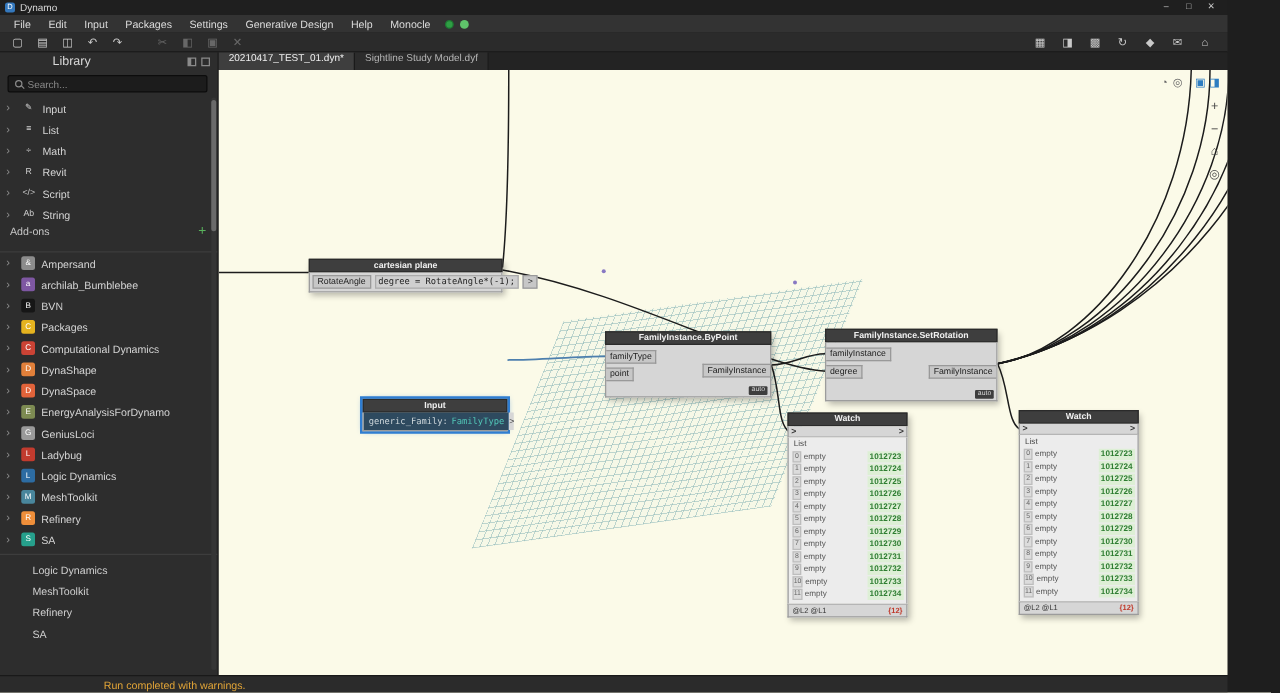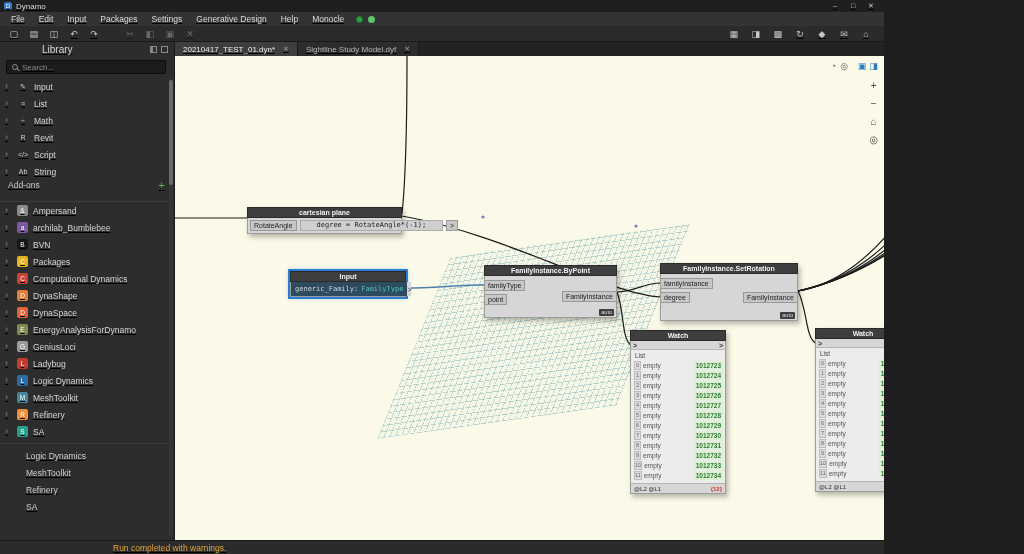--- a/index.html
+++ b/index.html
@@ -1,18 +1,18 @@
 <!DOCTYPE html>
 <html><head>
 <meta charset="utf-8">
 <style>
   *{margin:0;padding:0;box-sizing:border-box;}
   html,body{width:1024px;height:554px;overflow:hidden;}
   body{font-family:"Liberation Sans",sans-serif;background:#1e1e1e;}
-  .app{width:884px;height:554px;display:flex;flex-direction:column;text-decoration:underline;}
+  .app{width:982px;height:554px;display:flex;flex-direction:column;}
 
   
   .titlebar{height:12px;background:#1f1f1f;display:flex;align-items:center;padding:0 4px;flex:0 0 auto;}
   .applogo{width:8px;height:8px;border-radius:2px;background:#3478bd;color:#fff;font-size:6px;line-height:8px;text-align:center;margin-right:4px;}
   .apptitle{font-size:8px;color:#d8d8d8;}
   .wincontrols{margin-left:auto;display:flex;}
   .winbtn{width:18px;text-align:center;font-size:7px;color:#c9c9c9;cursor:default;line-height:12px;}
 
   
   .menubar{height:14px;background:#333333;display:flex;align-items:center;padding:0 4px;flex:0 0 auto;}
@@ -30,21 +30,21 @@
   .tb-icon{font-size:9px;color:#c9c9c9;width:12px;text-align:center;cursor:default;line-height:14px;}
 
   
   .tabrow{height:14px;background:#232323;display:flex;flex:0 0 auto;}
   .libheader{width:175px;flex:0 0 175px;background:#2d2d2d;border-right:1px solid #1a1a1a;display:flex;align-items:center;padding:0 6px;}
   .libtitle{font-size:10px;color:#d8d8d8;margin-left:36px;}
   .libhdr-icons{margin-left:auto;display:flex;gap:4px;align-items:center;}
   .boxic{width:7px;height:7px;border:1px solid #8a8a8a;}
   .boxic.half{border-left-width:3px;}
   .tabs{display:flex;align-items:stretch;}
-  .tab{display:flex;align-items:center;gap:8px;padding:0 8px;font-size:8px;border-right:1px solid #1a1a1a;cursor:default;}
+  .tab{display:flex;align-items:center;gap:8px;padding:0 8px;font-size:8px;border-right:1px solid #1a1a1a;cursor:default;flex-direction:column;}
   .tab.active{background:#3e3e3e;color:#eeeeee;}
   .tab.inactive{background:#2c2c2c;color:#b5b5b5;}
   .tabclose{font-size:7px;color:#9a9a9a;cursor:default;}
 
   
   .main{flex:1;display:flex;min-height:0;}
 
   
   .sidebar{width:175px;flex:0 0 175px;background:#2d2d2d;position:relative;overflow:hidden;border-right:1px solid #1a1a1a;}
   .search{margin:4px 8px 4px 6px;height:14px;background:#1c1c1c;border:1px solid #0c0c0c;border-radius:2px;display:flex;align-items:center;gap:4px;padding:0 5px;}
@@ -74,22 +74,22 @@
     background-image:
       repeating-linear-gradient(0deg,rgba(52,130,148,.55) 0,rgba(52,130,148,.55) .8px,transparent .8px,transparent 6px),
       repeating-linear-gradient(90deg,rgba(52,130,148,.55) 0,rgba(52,130,148,.55) .8px,transparent .8px,transparent 6px);}
   svg.wires{position:absolute;left:0;top:0;z-index:2;}
 
   .node{position:absolute;z-index:3;box-shadow:2px 3px 5px rgba(0,0,0,.28);font-family:"Liberation Sans",sans-serif;}
   .node-hd{height:11px;background:#3e3e3e;border:1px solid #2a2a2a;color:#f0f0f0;font-size:7px;font-weight:bold;text-align:center;line-height:10px;white-space:nowrap;overflow:hidden;cursor:default;}
   .node-bd{background:#d6d6d6;border:1px solid #9c9c9c;border-top:none;position:relative;}
   .port{background:#c7c7c7;border:1px solid #999999;font-size:7px;line-height:9px;padding:0 3px;color:#222222;white-space:nowrap;cursor:default;}
   .cbody{display:flex;align-items:center;gap:3px;padding:2px;}
-  .codetxt{font-family:"DejaVu Sans Mono",monospace;font-size:7px;color:#222;background:#cfcfcf;border:1px solid #ababab;padding:0 16px;line-height:9px;white-space:nowrap;}
-  .node.sel{outline:2px solid #2f7dd1;box-shadow:0 0 5px rgba(47,125,209,.8);}
+  .codetxt{font-family:"DejaVu Sans Mono",monospace;font-size:7px;color:#222;background:#cfcfcf;border:1px solid #ababab;padding:0 2px;line-height:9px;white-space:nowrap;}
+  .node.sel{outline:2px solid #2f7dd1;box-shadow:0 0 5px rgba(47,125,209,.8);margin-top:48px;}
   .inputbody{display:flex;align-items:stretch;}
   .inputtxt{flex:1;background:#2e4a5f;display:flex;align-items:center;gap:3px;padding:0 4px;font-family:"DejaVu Sans Mono",monospace;font-size:7px;height:14px;}
   .inputtxt .nm{color:#cfd8dc;}
   .inputtxt .tp{color:#52c7b8;}
   .outstrip{width:10px;background:#d6d6d6;display:flex;align-items:center;justify-content:center;font-size:7px;color:#333;}
   .fnbody{display:flex;justify-content:space-between;padding:4px 0;}
   .incol{display:flex;flex-direction:column;gap:3px;align-items:flex-start;}
   .incol .port{border-left:none;}
   .outcol{display:flex;align-items:center;}
   .outcol .port{border-right:none;}
@@ -109,21 +109,21 @@
 
   .corner{position:absolute;top:4px;right:36px;display:flex;gap:4px;z-index:4;}
   .cornerblue{position:absolute;top:4px;right:6px;display:flex;gap:3px;z-index:4;}
   .cv-icon{font-size:9px;color:#666;cursor:default;line-height:12px;}
   .cornerblue .cv-icon{color:#2d7dc1;}
   .zoomcol{position:absolute;top:24px;right:6px;display:flex;flex-direction:column;gap:6px;z-index:4;}
   .zoomcol .cv-icon{font-size:10px;color:#444;text-align:center;}
 
   
   .statusbar{height:14px;background:#2b2b2b;display:flex;align-items:center;flex:0 0 auto;border-top:1px solid #191919;}
-  .statusmsg{margin-left:113px;font-size:8.5px;color:#e1a437;}
+  .statusmsg{margin-left:83px;font-size:8.5px;color:#e1a437;}
 </style>
 </head>
 <body>
 
 <div class="app">
 
   <div class="titlebar">
     <span class="applogo">D</span>
     <span class="apptitle">Dynamo</span>
     <span class="wincontrols">

